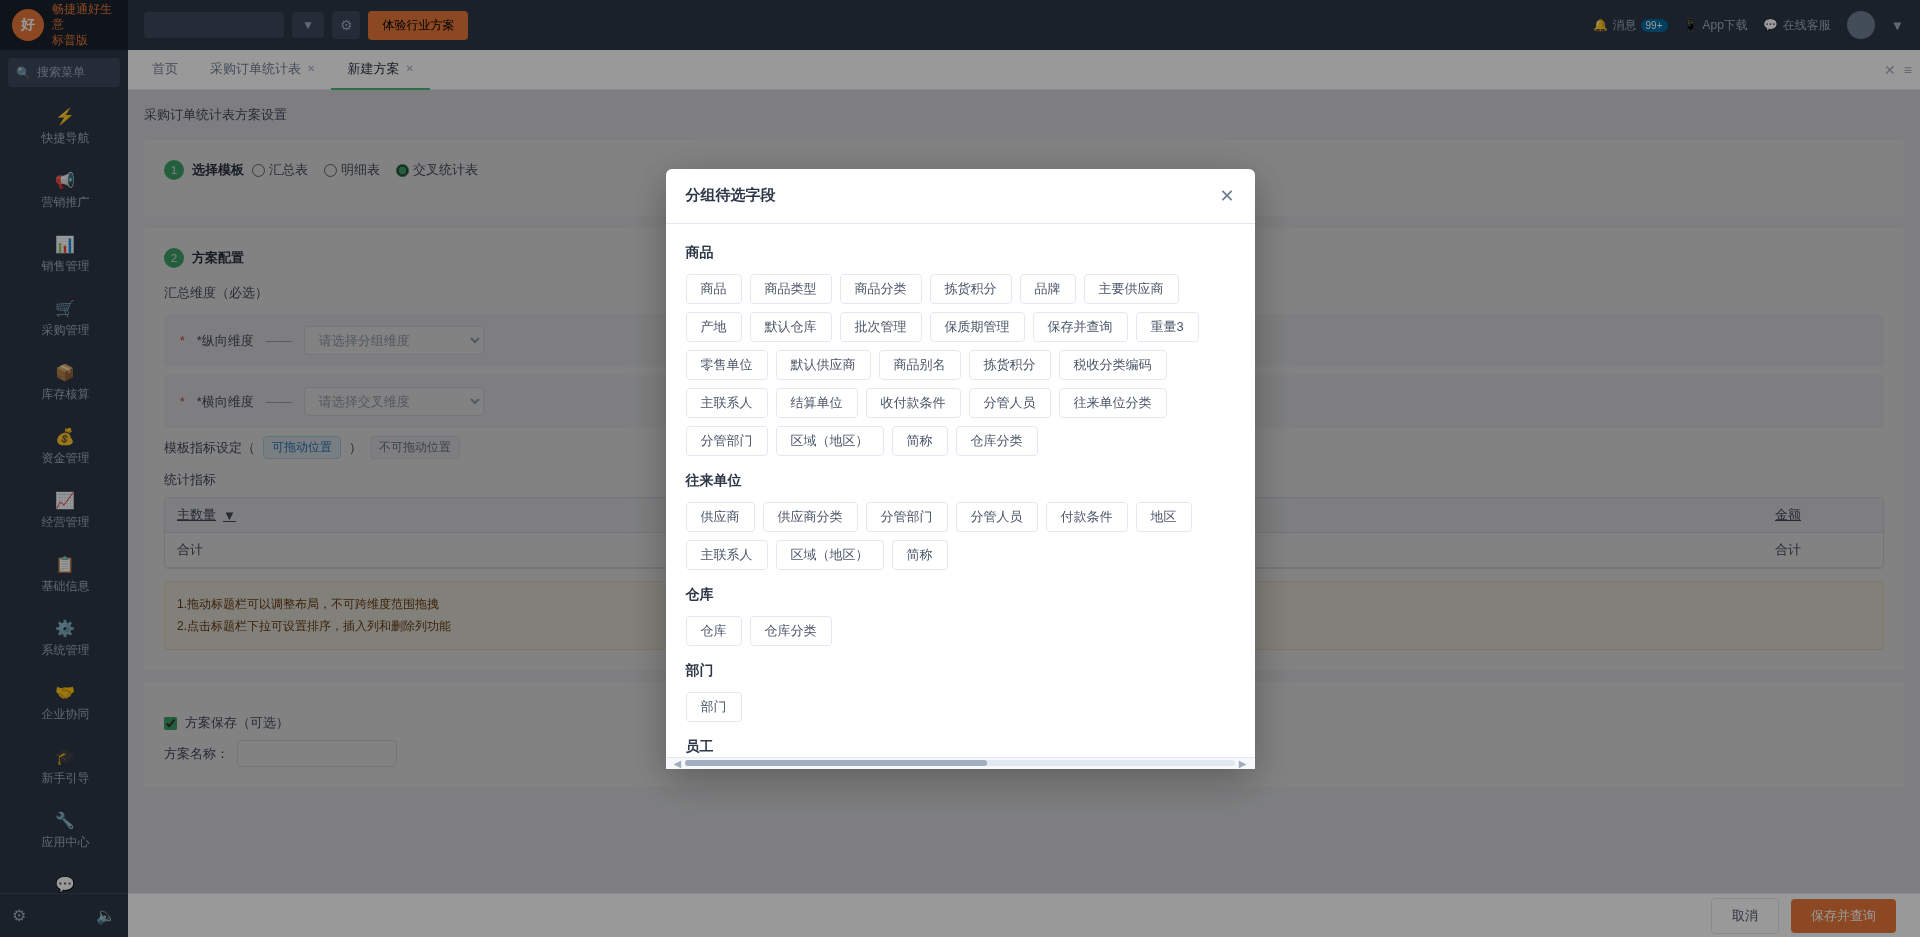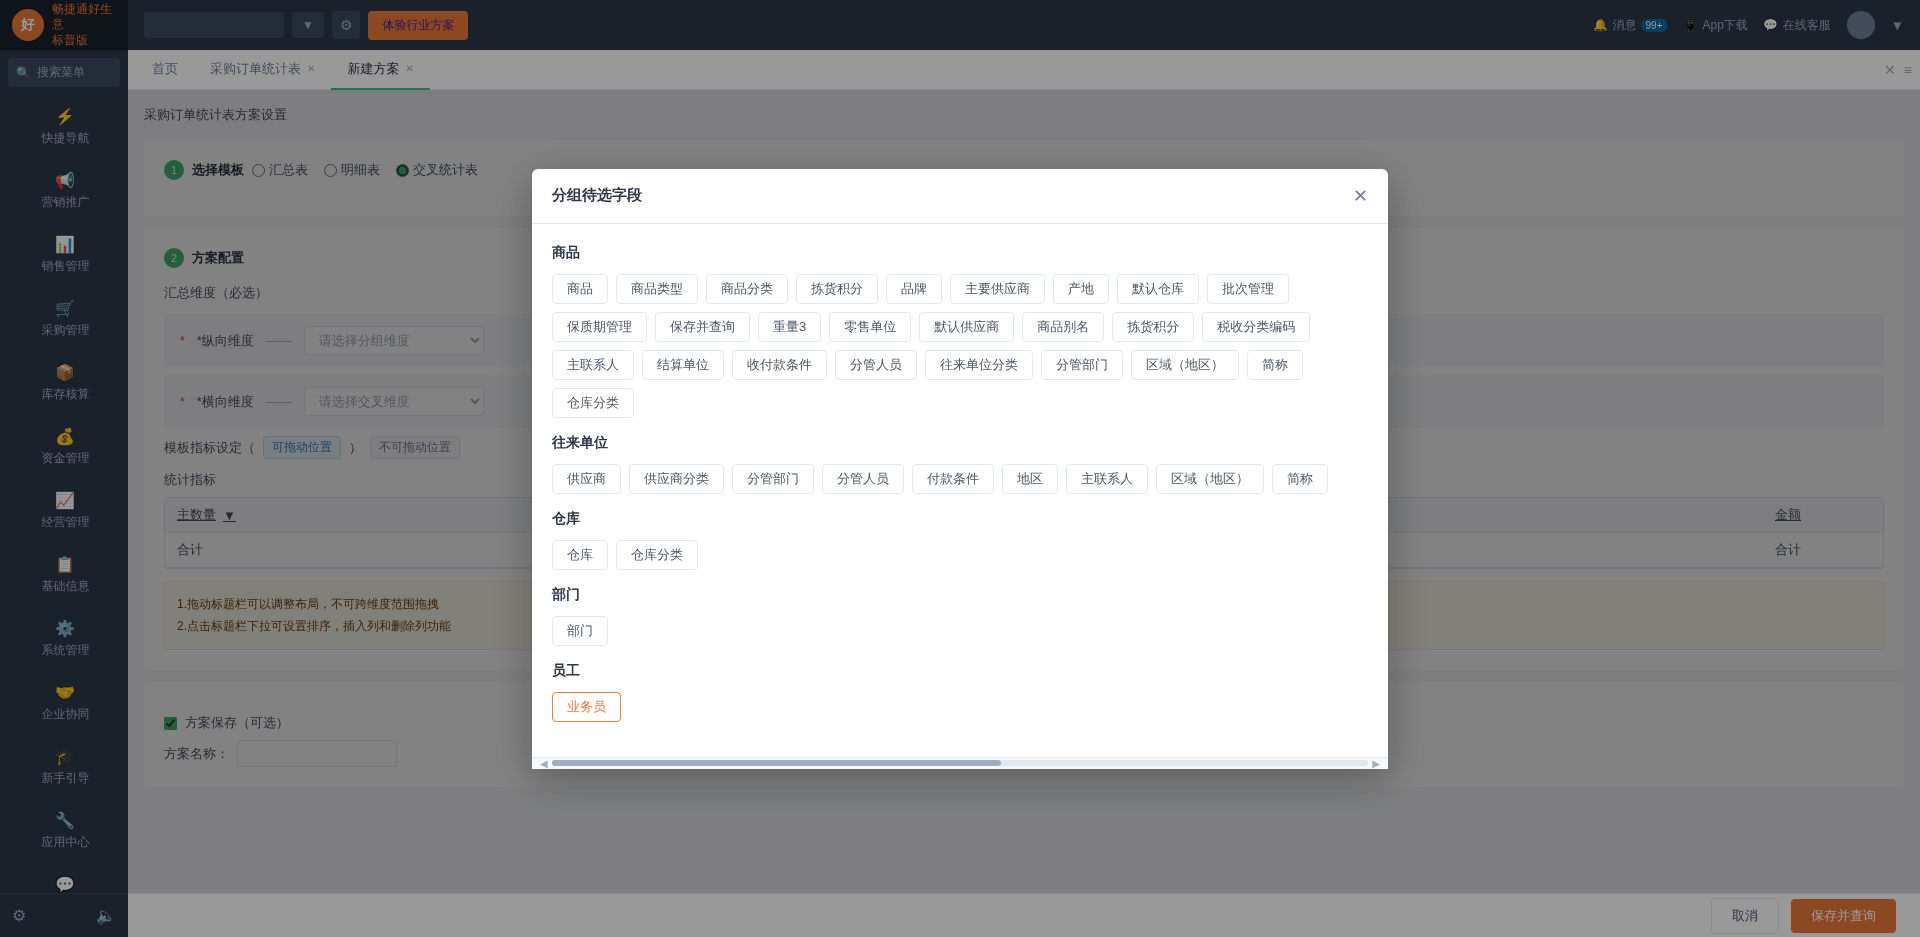--- a/index.html
+++ b/index.html
@@ -23,21 +23,21 @@
     .sidebar-bottom-btn { background: none; border: none; color: #a0aec0; cursor: pointer; font-size: 16px; padding: 4px; }
 
     
     .header {
       position: fixed; left: 128px; top: 0; right: 0; height: 50px; background: #2d3748; display: flex; align-items: center; justify-content: space-between; padding: 0 16px; z-index: 9;
     }
     .header-left { display: flex; align-items: center; gap: 8px; }
     .header-search { background: #3d4a5c; border: none; border-radius: 4px; color: #a0aec0; padding: 6px 10px; font-size: 12px; width: 140px; }
     .header-dropdown { background: #3d4a5c; border: none; border-radius: 4px; color: #a0aec0; padding: 6px 10px; font-size: 12px; cursor: pointer; }
     .header-gear { background: #3d4a5c; border: none; border-radius: 4px; color: #a0aec0; padding: 6px 8px; cursor: pointer; font-size: 14px; }
-    .header-experience { background: #e8793a; border: none; border-radius: 4px; color: #4c1d95; padding: 6px 14px; font-size: 12px; cursor: pointer; }
+    .header-experience { background: #e8793a; border: none; border-radius: 4px; color: #000000; padding: 6px 14px; font-size: 12px; cursor: pointer; }
     .header-right { display: flex; align-items: center; gap: 16px; color: #a0aec0; font-size: 12px; }
     .header-right-item { display: flex; align-items: center; gap: 4px; cursor: pointer; color: #a0aec0; }
     .badge { background: #0369a1; color: white; border-radius: 10px; padding: 1px 5px; font-size: 10px; }
     .avatar { width: 28px; height: 28px; border-radius: 50%; background: #718096; display: flex; align-items: center; justify-content: center; color: white; font-size: 12px; }
 
     
     .tabs-bar {
       position: fixed; left: 128px; top: 50px; right: 0; height: 40px; background: white; display: flex; align-items: center; border-bottom: 1px solid #e2e8f0; z-index: 8; padding: 0 8px;
     }
     .tab { padding: 0 16px; height: 40px; display: flex; align-items: center; gap: 6px; cursor: pointer; font-size: 13px; color: #718096; border-bottom: 2px solid transparent; white-space: nowrap; }
@@ -81,21 +81,21 @@
     .save-option input { accent-color: #48bb78; }
     .save-name-input { border: 1px solid #e2e8f0; border-radius: 4px; padding: 5px 10px; font-size: 13px; width: 160px; }
 
     
     .footer-bar { position: fixed; bottom: 0; right: 0; left: 128px; height: 44px; background: white; border-top: 1px solid #e2e8f0; display: flex; align-items: center; justify-content: flex-end; padding: 0 24px; gap: 12px; z-index: 8; }
     .btn-cancel { background: white; border: 1px solid #e2e8f0; color: #4a5568; padding: 8px 20px; border-radius: 4px; cursor: pointer; font-size: 13px; }
     .btn-save { background: #e8793a; border: none; color: white; padding: 8px 20px; border-radius: 4px; cursor: pointer; font-size: 13px; }
 
     
     .modal-overlay { position: fixed; top: 0; left: 0; right: 0; bottom: 0; background: rgba(0,0,0,0.4); z-index: 100; display: flex; align-items: center; justify-content: center; }
-    .modal { background: white; border-radius: 6px; width: 856px; max-height: 600px; display: flex; flex-direction: column; box-shadow: 0 10px 40px rgba(0,0,0,0.3); }
+    .modal { background: white; border-radius: 6px; width: 589px; max-height: 600px; display: flex; flex-direction: column; box-shadow: 0 10px 40px rgba(0,0,0,0.3); }
     .modal-header { padding: 16px 20px; border-bottom: 1px solid #e2e8f0; display: flex; align-items: center; justify-content: space-between; flex-shrink: 0; }
     .modal-title { font-size: 15px; font-weight: bold; color: #2d3748; }
     .modal-close { background: none; border: none; font-size: 18px; color: #718096; cursor: pointer; }
     .modal-body { flex: 1; overflow-y: auto; padding: 20px; }
     .section-title { font-size: 14px; font-weight: bold; color: #2d3748; margin-bottom: 12px; margin-top: 8px; }
     .section-title:first-child { margin-top: 0; }
     .field-grid { display: flex; flex-wrap: wrap; gap: 8px; margin-bottom: 16px; }
     .field-tag { border: 1px solid #e2e8f0; border-radius: 4px; padding: 5px 14px; font-size: 13px; color: #4a5568; cursor: pointer; background: white; }
     .field-tag.selected { border-color: #e8793a; color: #e8793a; }
     

